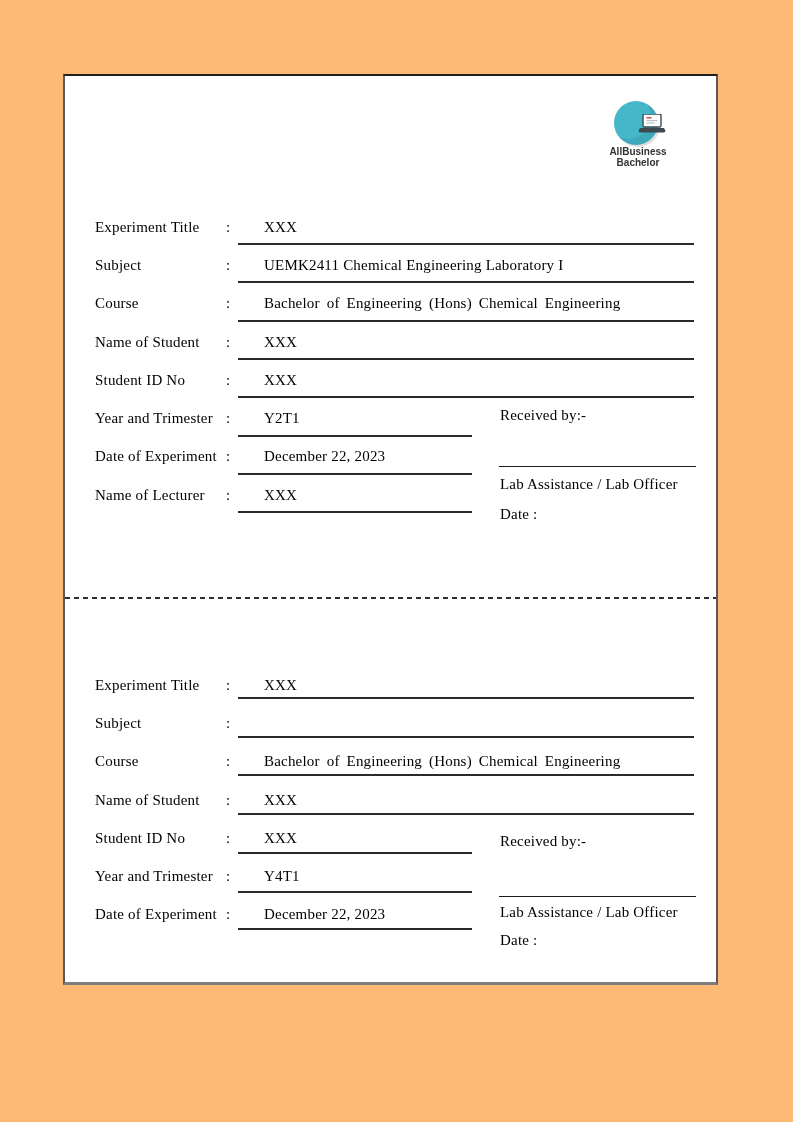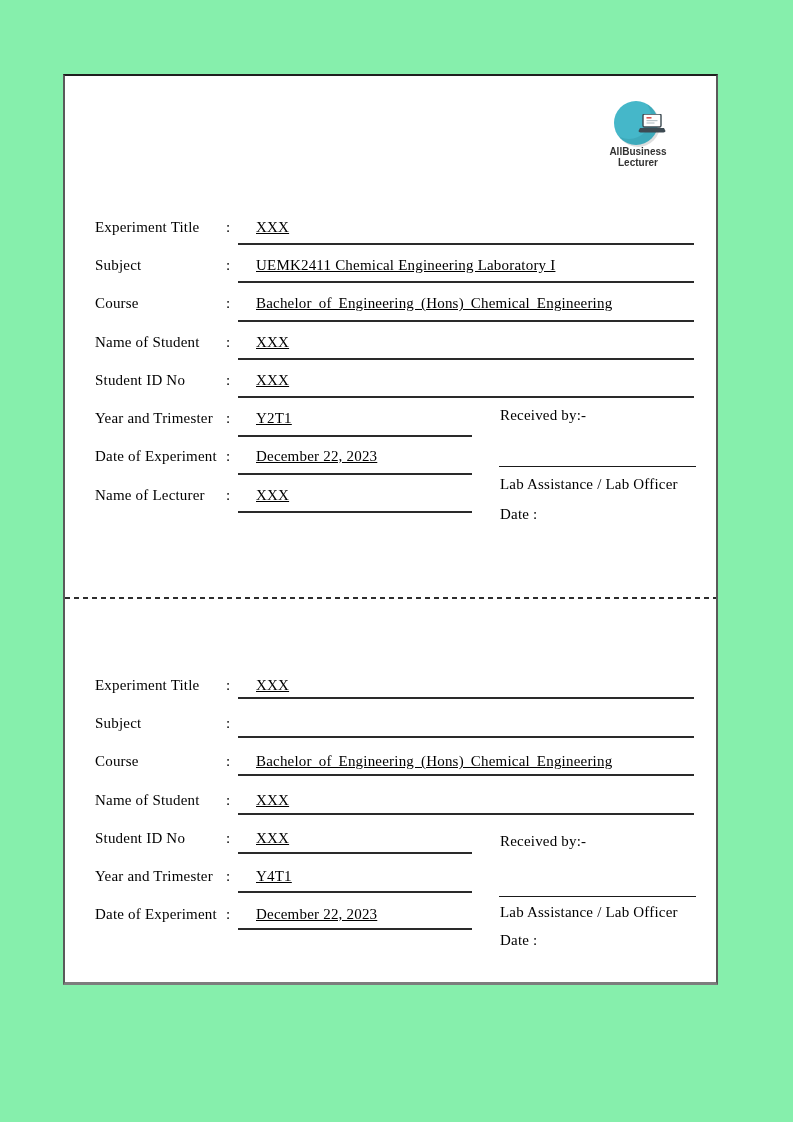--- a/index.html
+++ b/index.html
@@ -1,17 +1,17 @@
 <!DOCTYPE html>
 <html><head>
 <meta charset="utf-8">
 <style>
   html,body{margin:0;padding:0;background:#ffffff;}
   .canvas{
-    position:relative;width:793px;height:1122px;background:#86efac;overflow:hidden;
+    position:relative;width:793px;height:1122px;background:#fdba74;overflow:hidden;
     font-family:"Liberation Serif","DejaVu Serif",serif;color:#000;
   }
   .page-border{
     position:absolute;left:63px;top:74px;width:651px;height:906px;
     border-top:2px solid #1f1f1f;
     border-left:2px solid #5a5a5a;
     border-right:2px solid #5a5a5a;
     border-bottom:3px solid #7d7d7d;
     background:#ffffff;
   }
@@ -21,21 +21,21 @@
     position:absolute;left:14px;top:3px;width:44px;height:44px;border-radius:50%;
     background:#45b7c9;box-shadow:2px 2px 0 rgba(160,160,160,.35), inset -7px -6px 0 rgba(0,60,70,.10);
   }
   .logo-text{position:absolute;left:0;top:48px;width:76px;
     font-family:"Liberation Sans","DejaVu Sans",sans-serif;font-size:10px;font-weight:700;
     line-height:11px;color:#333;letter-spacing:0;}
   
   .frow{position:absolute;left:0;width:793px;height:18px;font-size:15px;line-height:18px;letter-spacing:.2px;}
   .flabel{position:absolute;left:95px;white-space:nowrap;text-align:center;}
   .fcolon{position:absolute;left:226px;}
-  .fvalue{position:absolute;left:256px;white-space:nowrap;text-decoration:underline;}
+  .fvalue{position:absolute;left:264px;white-space:nowrap;}
   .fvalue.justify{word-spacing:3px;text-align:right;}
   .uline{position:absolute;left:238px;height:0;border-top:2px solid #2a2a2a;}
   .uline.long{width:456px;}
   .uline.short{width:234px;}
   
   .rcv-text{position:absolute;left:500px;font-size:15px;line-height:18px;white-space:nowrap;letter-spacing:.2px;}
   .sig-line{position:absolute;left:499px;width:197px;height:0;border-top:1.5px solid #1a1a1a;}
   
   .dash-divider{
     position:absolute;left:65px;top:597px;width:651px;height:2px;
@@ -57,21 +57,21 @@
       <svg class="laptop" width="28" height="20" viewBox="0 0 28 20">
         <rect x="5" y="0" width="18" height="13" rx="1.5" fill="#ffffff" stroke="#3d4a52" stroke-width="1.4"></rect>
         <rect x="8.5" y="3" width="5" height="1.6" fill="#d9534f"></rect>
         <rect x="8.5" y="6" width="11" height="1.2" fill="#b8c4c9"></rect>
         <rect x="8.5" y="8.4" width="8" height="1.2" fill="#b8c4c9"></rect>
         <path d="M2 14 L26 14 L27.5 17 Q27.5 18.4 25.5 18.4 L2.5 18.4 Q0.5 18.4 0.5 17 Z" fill="#3d4a52"></path>
       </svg>
     </div>
     <div class="logo-text">
       <div>AllBusiness</div>
-      <div>Lecturer</div>
+      <div>Bachelor</div>
     </div>
   </div>
 
   <div class="frow" style="top:218px">
     <span class="flabel">Experiment Title</span>
     <span class="fcolon">:</span>
     <span class="fvalue">XXX</span>
   </div>
   <div class="uline long" style="top:243px"></div>
 

